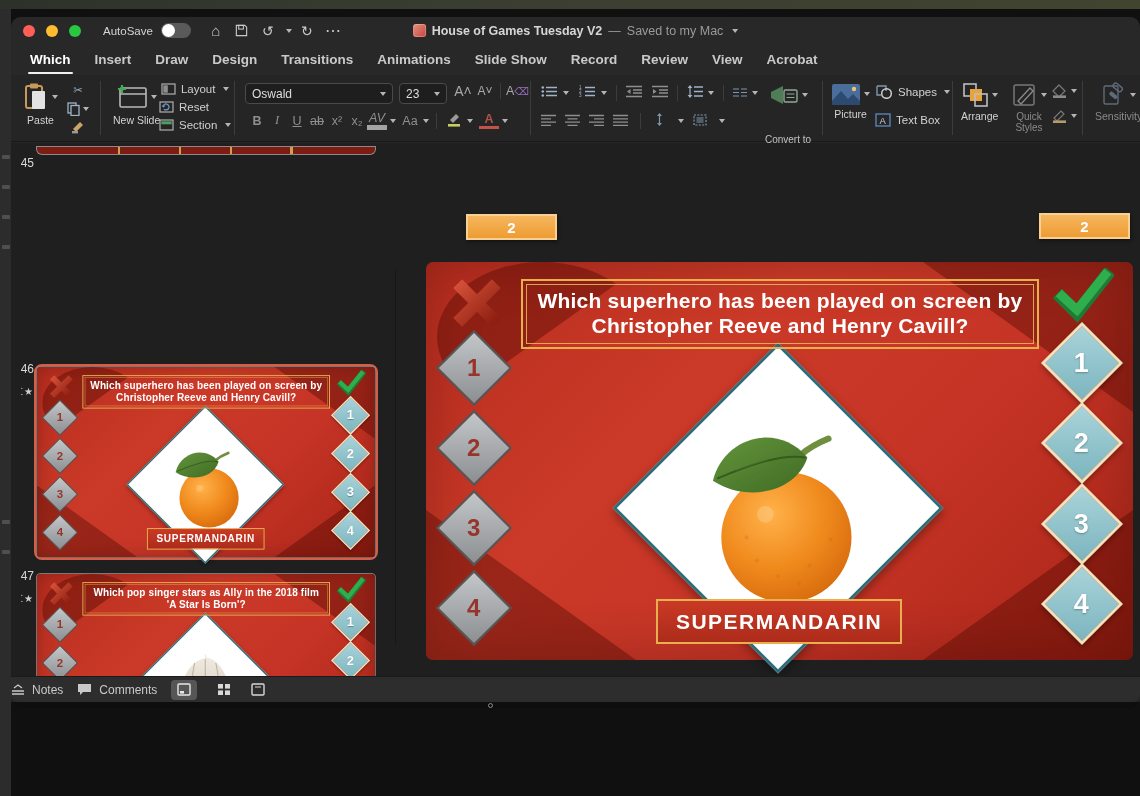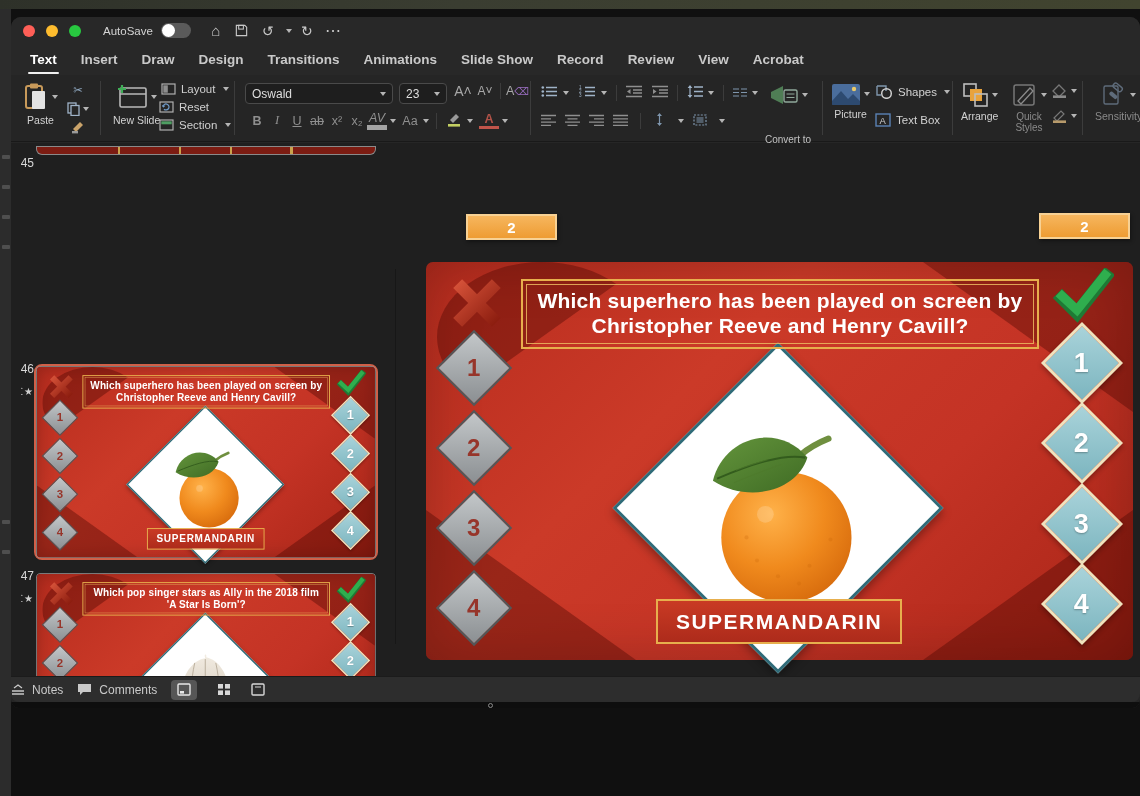--- a/index.html
+++ b/index.html
@@ -168,24 +168,31 @@
           <svg width="15" height="15" viewBox="0 0 16 16">
               <path d="M2.5 2.5h9l2 2v9h-11z" fill="none" stroke="#c9c9c9" stroke-width="1.2"></path>
               <rect x="5" y="2.5" width="5" height="4" fill="none" stroke="#c9c9c9" stroke-width="1.1"></rect>
             </svg>
         </div>
         <div class="tb-btn glyph-undo"></div>
         <span class="chev"></span>
         <div class="tb-btn glyph-redo"></div>
         <div class="tb-btn glyph-more"></div>
       </div>
+      <div class="title-center">
+        <span class="doc-icon"></span>
+        <span class="title-text">House of Games Tuesday V2</span>
+        <span class="title-dim">—</span>
+        <span class="title-dim">Saved to my Mac</span>
+        <span class="chev"></span>
+      </div>
     </div>
 
     <div class="menu-row">
-      <span class="mtab active">Text</span>
+      <span class="mtab active">Which</span>
       <span class="mtab">Insert</span>
       <span class="mtab">Draw</span>
       <span class="mtab">Design</span>
       <span class="mtab">Transitions</span>
       <span class="mtab">Animations</span>
       <span class="mtab">Slide Show</span>
       <span class="mtab">Record</span>
       <span class="mtab">Review</span>
       <span class="mtab">View</span>
       <span class="mtab">Acrobat</span>

